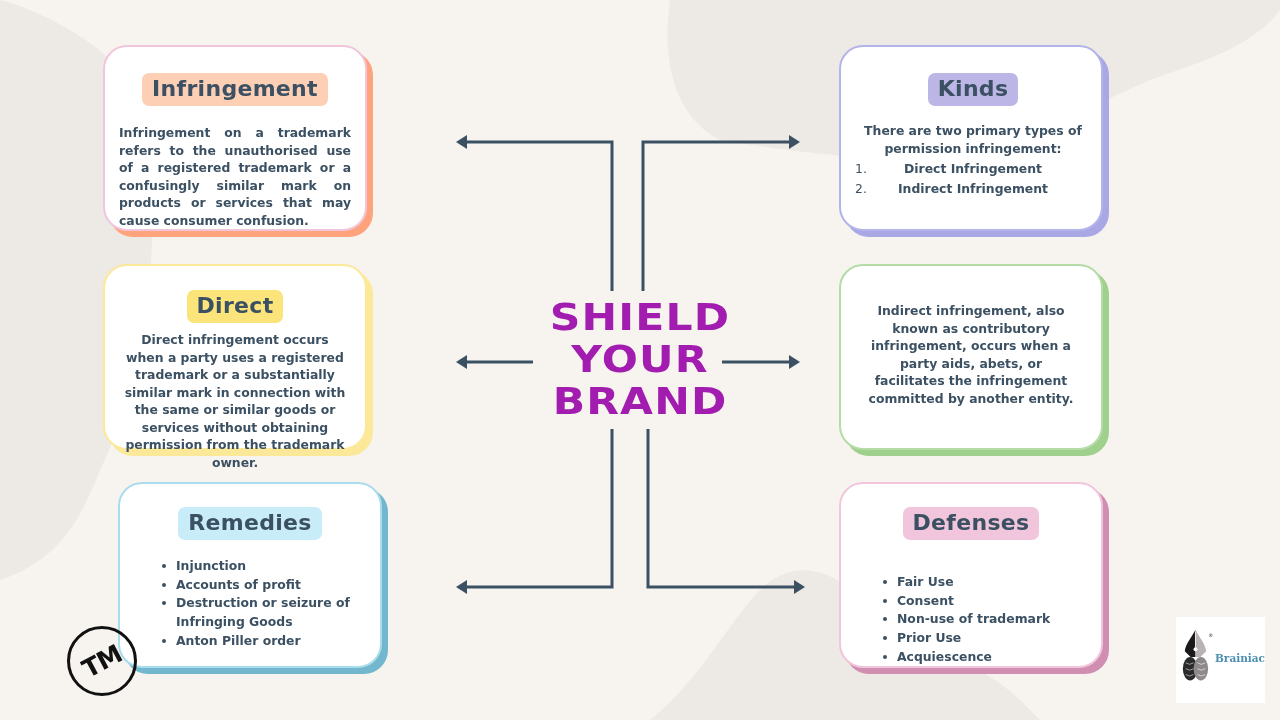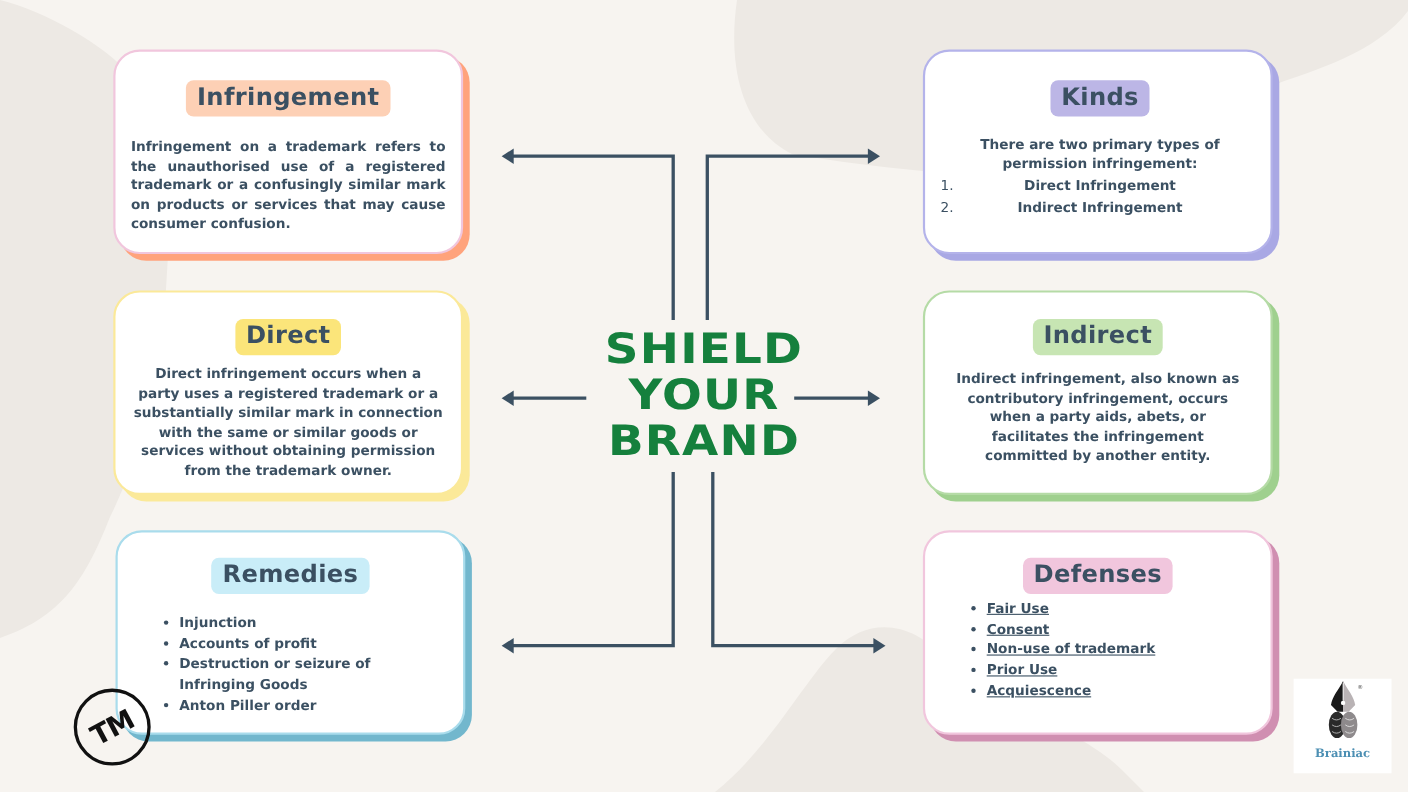--- a/index.html
+++ b/index.html
@@ -7,21 +7,21 @@
   body {
     position: relative;
     background: #f7f4f0;
     font-family: "DejaVu Sans", "Liberation Sans", sans-serif;
     color: #3b5062;
   }
   .bg-svg { position: absolute; left: 0; top: 0; width: 1280px; height: 720px; z-index: 0; }
 
   .card {
     position: absolute;
-    width: 318px;
+    width: 264px;
     background: #ffffff;
     border-radius: 24px;
     border: 2px solid var(--border);
     box-shadow: 6px 6px 0 0 var(--shadow);
     z-index: 2;
     text-align: center;
   }
   .pill {
     display: inline-block;
     padding: 2px 10px 3px 10px;
@@ -53,21 +53,21 @@
   .numbered { list-style: none; }
   .numbered li { position: relative; }
   .numbered .num { position: absolute; left: 6px; font-weight: normal; }
 
   .title-block {
     position: absolute;
     left: 520px; top: 296px; width: 240px;
     text-align: center; z-index: 2;
     font-family: "DejaVu Sans", "Liberation Sans", sans-serif;
     font-weight: bold;
-    color: #15803d;
+    color: #a21caf;
     font-size: 38px;
     line-height: 42px;
     letter-spacing: 1px;
   }
   .title-block div { transform: scaleX(1.12); }
 
   .connectors { position: absolute; left: 0; top: 0; width: 1280px; height: 720px; z-index: 1; }
 
   .tm-badge {
     position: absolute; left: 67px; top: 626px;
@@ -78,21 +78,21 @@
   }
   .tm-badge span {
     font-family: "DejaVu Sans", "Liberation Sans", sans-serif;
     font-weight: bold; font-size: 25px; color: #111111;
     transform: rotate(-28deg); letter-spacing: -1px;
   }
 
   .logo {
     position: absolute; left: 1176px; top: 617px;
     width: 89px; height: 86px; background: #ffffff; z-index: 3;
-    display: flex; flex-direction: column; align-items: center; 
+    display: flex; align-items: center; justify-content: flex-end;
     padding-bottom: 4px;
   }
   .logo-text {
     font-family: "DejaVu Serif", "Liberation Serif", serif;
     font-weight: bold; font-size: 10.5px; color: #4c8fb3;
   }
 </style>
 </head>
 <body>
 
@@ -152,41 +152,40 @@
     </li>
   </ol>
 </div>
 
 <div class="card" style="left:103px; top:264px; height:186px; --border:#fbe999; --shadow:#fbe999; --pill:#fbe57a; padding:24px 16px 0 16px;">
   <span class="pill">Direct</span>
   <p class="body-text" style="margin-top:8px;">Direct infringement occurs when a party uses a registered trademark or a substantially similar mark in connection with the same or similar goods or services without obtaining permission from the trademark owner.</p>
 </div>
 
 <div class="card" style="left:839px; top:264px; height:186px; --border:#b5dba6; --shadow:#9fd08e; --pill:#c7e5b3; padding:24px 24px 0 24px;">
-  <span class="pill">Indirect</span>
   <p class="body-text" style="margin-top:12px;">Indirect infringement, also known as contributory infringement, occurs when a party aids, abets, or facilitates the infringement committed by another entity.</p>
 </div>
 
-<div class="card" style="left:105px; top:482px; height:186px; --border:#a9dcec; --shadow:#72b7cd; --pill:#c9edf8; padding:23px 16px 0 40px;">
+<div class="card" style="left:118px; top:482px; height:186px; --border:#a9dcec; --shadow:#72b7cd; --pill:#c9edf8; padding:23px 16px 0 40px;">
   <div style="text-align:center; margin-left:-24px;">
     <span class="pill">Remedies</span>
   </div>
   <ul class="bullets body-text" style="margin-top:17px; line-height:18.7px;">
     <li>Injunction</li>
     <li>Accounts of profit</li>
     <li style="width:200px;">Destruction or seizure of Infringing Goods</li>
     <li>Anton Piller order</li>
   </ul>
 </div>
 
 <div class="card" style="left:839px; top:482px; height:186px; --border:#f1c6dd; --shadow:#d08fb1; --pill:#f1c6dd; padding:23px 16px 0 40px;">
   <div style="text-align:center; margin-left:-24px;">
     <span class="pill">Defenses</span>
   </div>
-  <ul class="bullets body-text" style="margin-top:4px; line-height:18.7px;text-decoration:underline;">
+  <ul class="bullets body-text" style="margin-top:33px; line-height:18.7px;">
     <li>Fair Use</li>
     <li>Consent</li>
     <li>Non-use of trademark</li>
     <li>Prior Use</li>
     <li>Acquiescence</li>
   </ul>
 </div>
 
 <div class="tm-badge">
   <span>TM</span>

